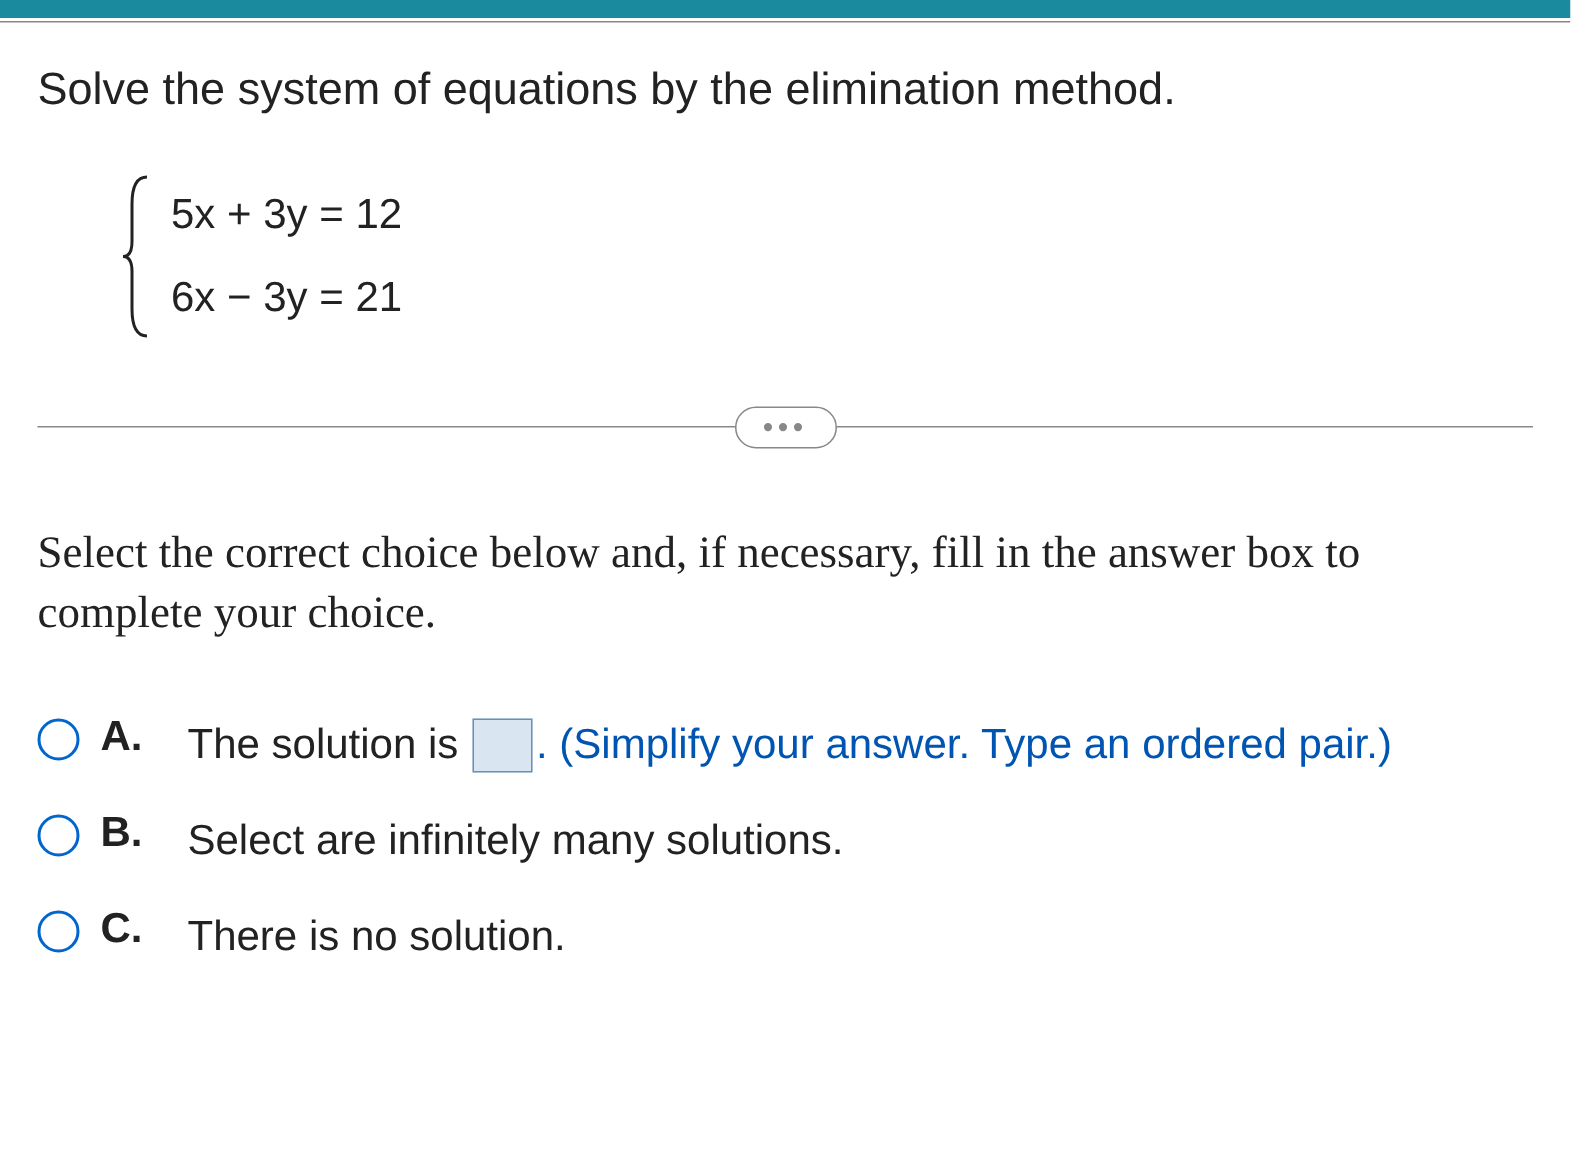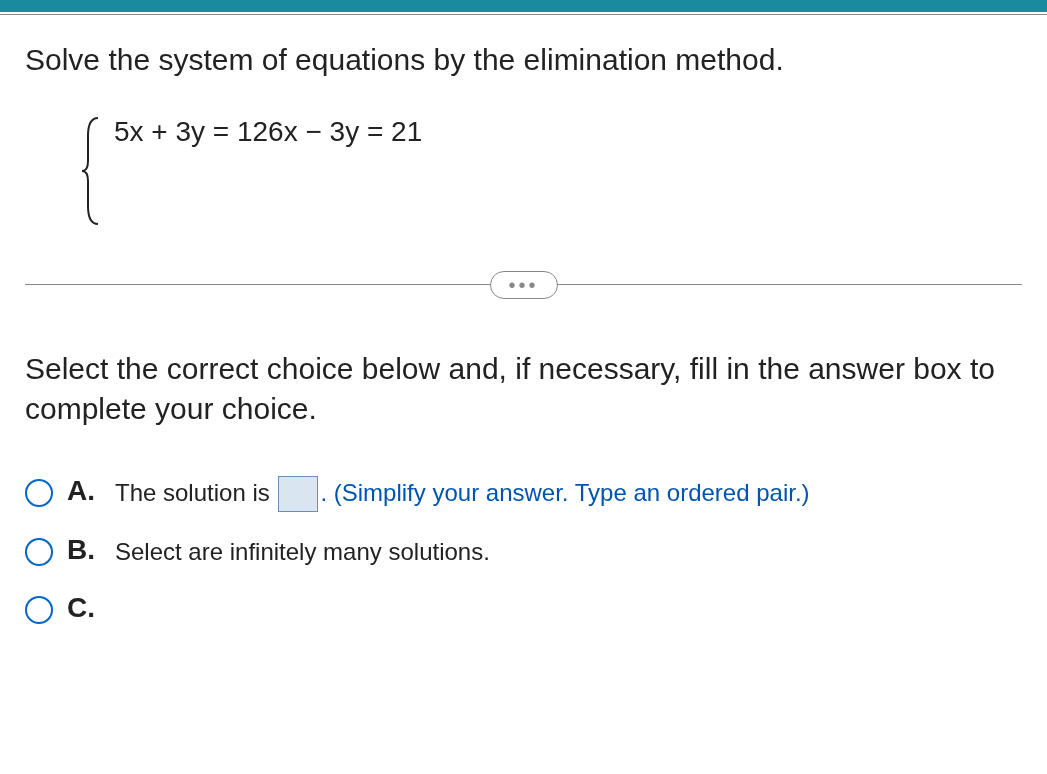--- a/index.html
+++ b/index.html
@@ -34,21 +34,21 @@
       align-items: stretch;
       margin: 35px 0 30px 55px;
     }
     .brace-svg {
       width: 24px;
       height: 110px;
       flex-shrink: 0;
     }
     .equations {
       display: flex;
-      flex-direction: row;
+      flex-direction: column;
       justify-content: space-around;
       padding-left: 10px;
     }
     .eqn {
       font-size: 28px;
       color: #222;
       white-space: nowrap;
     }
     .divider-wrap {
       position: relative;
@@ -74,20 +74,21 @@
       color: #888;
       letter-spacing: 3px;
       line-height: 1;
       cursor: pointer;
     }
     .instruct {
       font-size: 30px;
       color: #222;
       line-height: 1.35;
       margin-bottom: 45px;
+      font-family: Liberation Serif, serif;
     }
     .choices {
       display: flex;
       flex-direction: column;
       gap: 22px;
     }
     .choice-row {
       display: flex;
       align-items: flex-start;
       gap: 8px;
@@ -102,23 +103,24 @@
       cursor: pointer;
     }
     .choice-letter {
       font-size: 28px;
       font-weight: bold;
       color: #222;
       min-width: 40px;
       margin-left: 6px;
     }
     .choice-body {
-      font-size: 24px;
+      font-size: 28px;
       color: #222;
       line-height: 1.5;
+      margin-left: 10px;
     }
     .answer-box {
       display: inline-block;
       width: 40px;
       height: 36px;
       background: #d9e6f2;
       border: 1px solid #6a8fb5;
       vertical-align: middle;
       margin: 0 2px;
       cursor: text;
@@ -167,16 +169,17 @@
 
     <div class="choice-row">
       <div class="radio"></div>
       <div class="choice-letter">B.</div>
       <div class="choice-body">Select are infinitely many solutions.</div>
     </div>
 
     <div class="choice-row">
       <div class="radio"></div>
       <div class="choice-letter">C.</div>
+      <div class="choice-body">There is no solution.</div>
     </div>
 
   </div>
 </div>
 
 </body></html>

